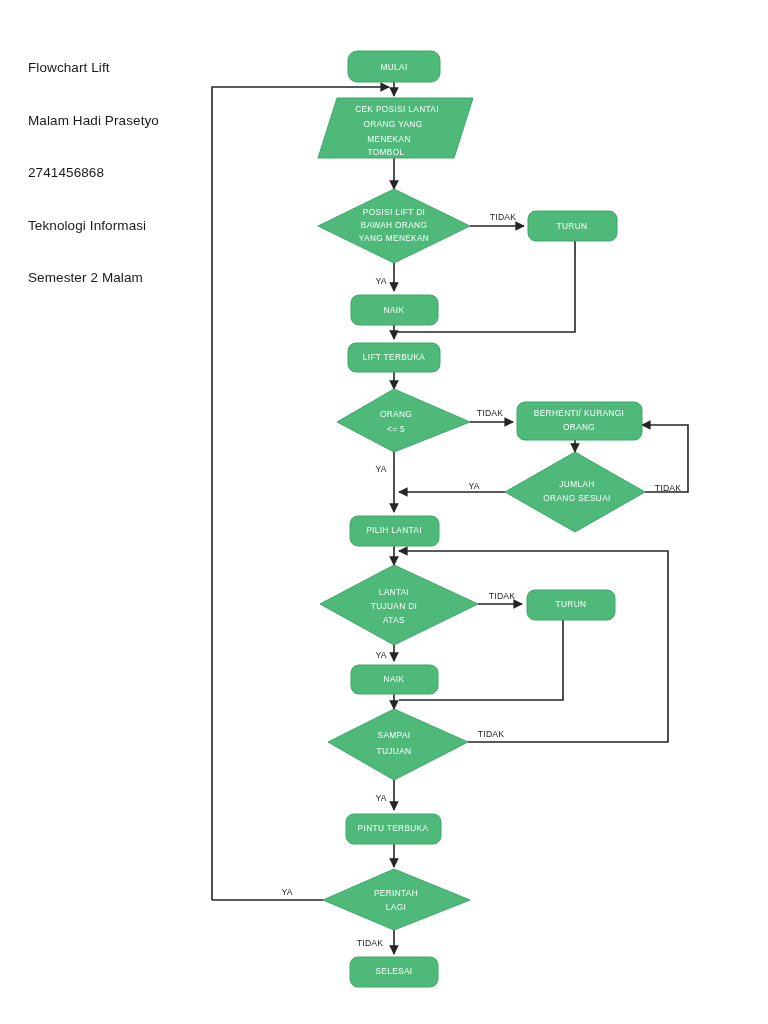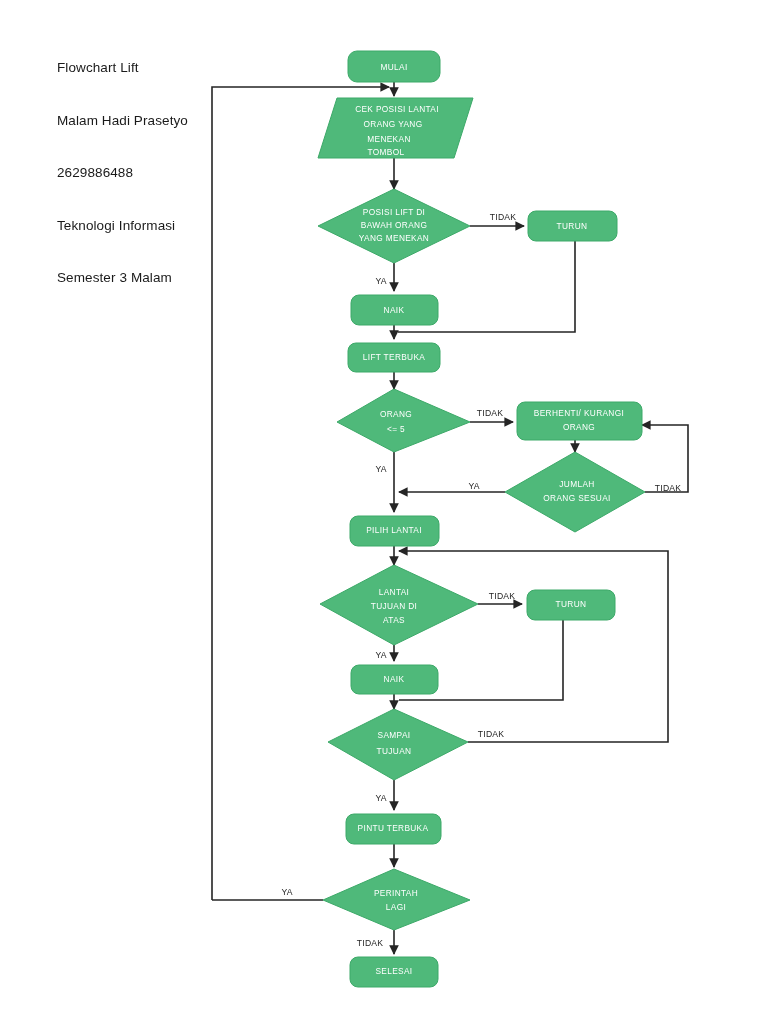--- a/index.html
+++ b/index.html
@@ -26,21 +26,21 @@
     position: absolute;
     left: 28px;
     top: 24px;
     font-family: "Liberation Sans", sans-serif;
     font-size: 13.5px;
     line-height: 17.5px;
     color: #1a1a1a;
     white-space: pre;
     letter-spacing: 0.1px;
   }
-  .header-line { display: block; margin-left: 29px; }
+  .header-line { display: block; }
 
   svg.flow {
     position: absolute;
     left: 0;
     top: 0;
     width: 768px;
     height: 1024px;
   }
   .node-label {
     font-family: "Liberation Sans", sans-serif;
@@ -73,23 +73,23 @@
   .arrowhead { fill: #252525; }
 </style>
 </head>
 <body>
 
 <div id="canvas">
 
   <div class="header-block">
     <span class="header-line">Flowchart Lift</span>
     <span class="header-line">Malam Hadi Prasetyo</span>
-    <span class="header-line">2629886488</span>
+    <span class="header-line">2741456868</span>
     <span class="header-line">Teknologi Informasi</span>
-    <span class="header-line">Semester 3 Malam</span>
+    <span class="header-line">Semester 2 Malam</span>
   </div>
 
   <svg class="flow" viewBox="0 0 768 1024" xmlns="http://www.w3.org/2000/svg">
 
     <defs>
       <marker id="arrow" viewBox="0 0 10 10" refX="9" refY="5" markerWidth="6" markerHeight="6" orient="auto-start-reverse">
         <path d="M 0 0 L 10 5 L 0 10 z" class="arrowhead"></path>
       </marker>
     </defs>
 

